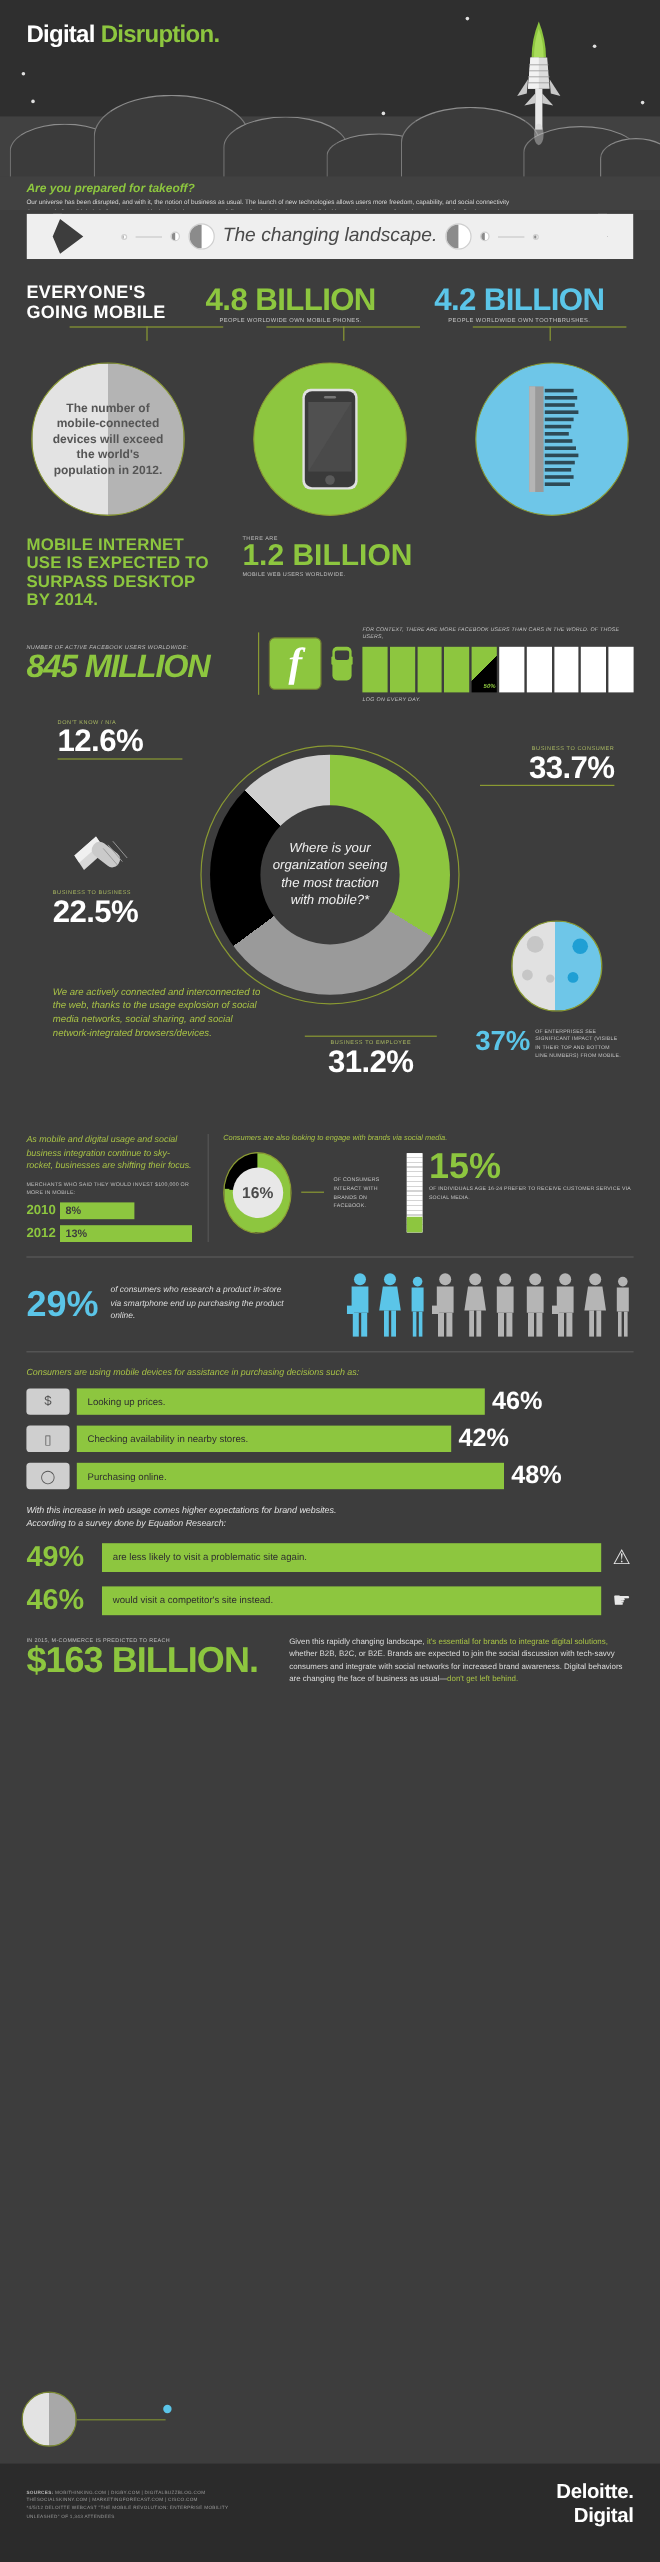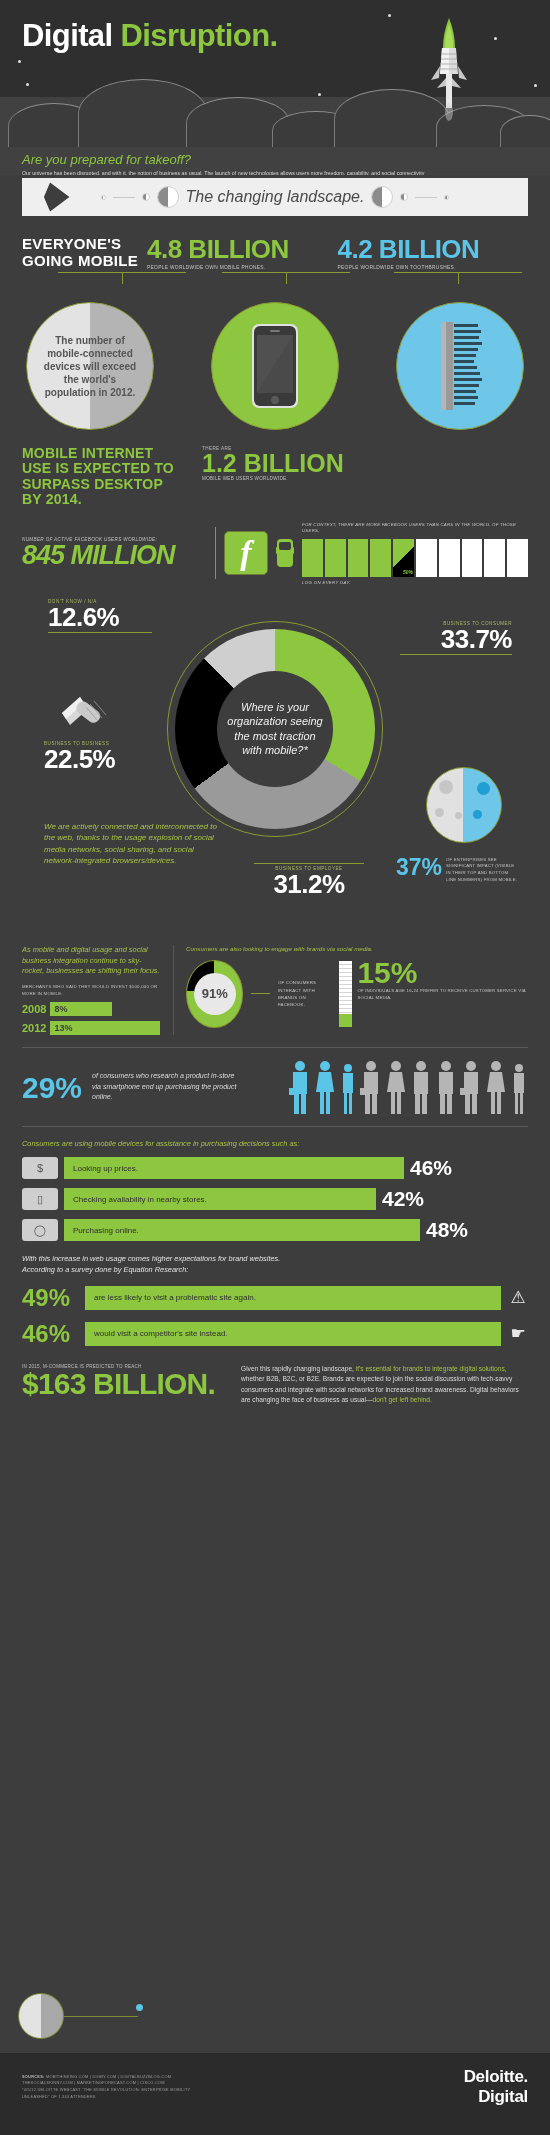--- a/index.html
+++ b/index.html
@@ -15,27 +15,27 @@
 
   
   .hero { position:relative; height:175px; background:#2f2f2f; overflow:hidden; }
   .stars span { position:absolute; background:#fff; border-radius:50%; opacity:.85; }
   .cloud {
     position:absolute; background:#3b3b3b; border-radius:50% 50% 0 0;
     border-top:1px solid #8d8d8d; border-left:1px solid #7a7a7a; border-right:1px solid #7a7a7a;
   }
   .hero-title {
     position:absolute; left:22px; top:18px;
-    font-size:31px; font-weight:bold; letter-spacing:-0.6px; z-index:6;
+    font-size:20px; font-weight:bold; letter-spacing:-0.6px; z-index:6;
   }
   .hero-title .accent { color:#8dc63f; }
   .rocket { position:absolute; right:78px; top:16px; z-index:5; }
 
   .intro { position:absolute; left:22px; top:152px; width:412px; z-index:7; }
-  .intro h3 { color:#8dc63f; font-size:13px; font-style:italic; font-weight:normal; margin-bottom:2px; }
+  .intro h3 { color:#8dc63f; font-size:10px; font-style:italic; font-weight:bold; margin-bottom:2px; }
   .intro p { font-size:5.3px; line-height:1.55; color:#d8d8d8; }
 
   
   .banner-wrap { position:relative; margin:0 22px; height:38px; }
   .banner {
     position:relative; height:38px; background:#efefef;
     clip-path: polygon(0 0, 100% 0, 100% 100%, 0 100%, 5.5% 50%);
     display:flex; align-items:center; justify-content:center; gap:7px;
   }
   .banner-notch-l, .banner-notch-r {
@@ -49,21 +49,21 @@
   .moon-dot { border-radius:50%; background:#fff; border:1px solid #cfcfcf; position:relative; overflow:hidden; }
   .moon-dot::after { content:""; position:absolute; left:0; top:0; width:50%; height:100%; background:#8b8b8b; }
   .m-lg { width:22px; height:22px; }
   .m-sm { width:8px; height:8px; } .m-xs { width:5px; height:5px; }
   .m-line { width:22px; height:1px; background:#c9c9c9; }
 
   
   .sec { position:relative; padding:0 22px; }
   .mob-head { display:flex; margin-top:20px; align-items:flex-start; }
   .everyone { width:125px; font-size:15px; font-weight:bold; line-height:1.12; letter-spacing:.3px; }
-  .stat-col { flex:1; text-align:left; }
+  .stat-col { flex:1; text-align:center; }
   .stat-big { font-size:26px; font-weight:bold; letter-spacing:-0.5px; line-height:1; }
   .green { color:#8dc63f; } .blue { color:#5bc5e8; } .white { color:#ffffff; }
   .stat-cap { font-size:4.8px; color:#c6c6c6; letter-spacing:.35px; margin-top:3px; }
 
   .circle-row { display:flex; justify-content:space-between; margin-top:18px; padding:0 4px; }
   .bigcircle { width:128px; height:128px; border-radius:50%; position:relative; border:1px solid #8a9a32;
                display:flex; align-items:center; justify-content:center; overflow:hidden; }
   .bigcircle .ring { position:absolute; inset:-7px; border-radius:50%; border:1px solid #6e7a33; }
   .moonbig { background:linear-gradient(90deg,#e3e3e3 0 50%,#b4b4b4 50% 100%); }
   .moonbig .mtxt { font-size:10px; color:#555; text-align:center; line-height:1.3; font-weight:bold; z-index:3; }
@@ -430,34 +430,34 @@
     </div>
   </div>
 
   <div class="sec">
 
     <div class="two-col">
       <div class="col-l">
         <div class="it">As mobile and digital usage and social business integration continue to sky-rocket, businesses are shifting their focus.</div>
         <div class="cap2">MERCHANTS WHO SAID THEY WOULD INVEST $100,000 OR MORE IN MOBILE:</div>
         <div class="yrbar">
-          <span class="yr">2008</span>
+          <span class="yr">2010</span>
           <span class="bar" style="width:62px;">8%</span>
         </div>
         <div class="yrbar">
           <span class="yr">2012</span>
           <span class="bar" style="width:110px;">13%</span>
         </div>
       </div>
 
       <div class="col-r">
         <div class="hd">Consumers are also looking to engage with brands via social media.</div>
         <div class="r77">
           <div class="ring77" style="background:conic-gradient(from 0deg,#8dc63f 0deg 277deg,#000 277deg 360deg);border:1px solid #8a9a32;">
-            <div class="hole">91%</div>
+            <div class="hole">16%</div>
           </div>
           <div style="width:22px;height:1px;background:#8a9a32;"></div>
           <div class="txt" style="width:56px;">OF CONSUMERS INTERACT WITH BRANDS ON FACEBOOK.</div>
           <div class="b15" style="margin-left:6px;">
             <div class="gauge">
               <div class="fill"></div>
             </div>
             <div>
               <div class="n">15%</div>
               <div class="t" style="margin-top:3px;">OF INDIVIDUALS AGE 16-24 PREFER TO RECEIVE CUSTOMER SERVICE VIA SOCIAL MEDIA.</div>

